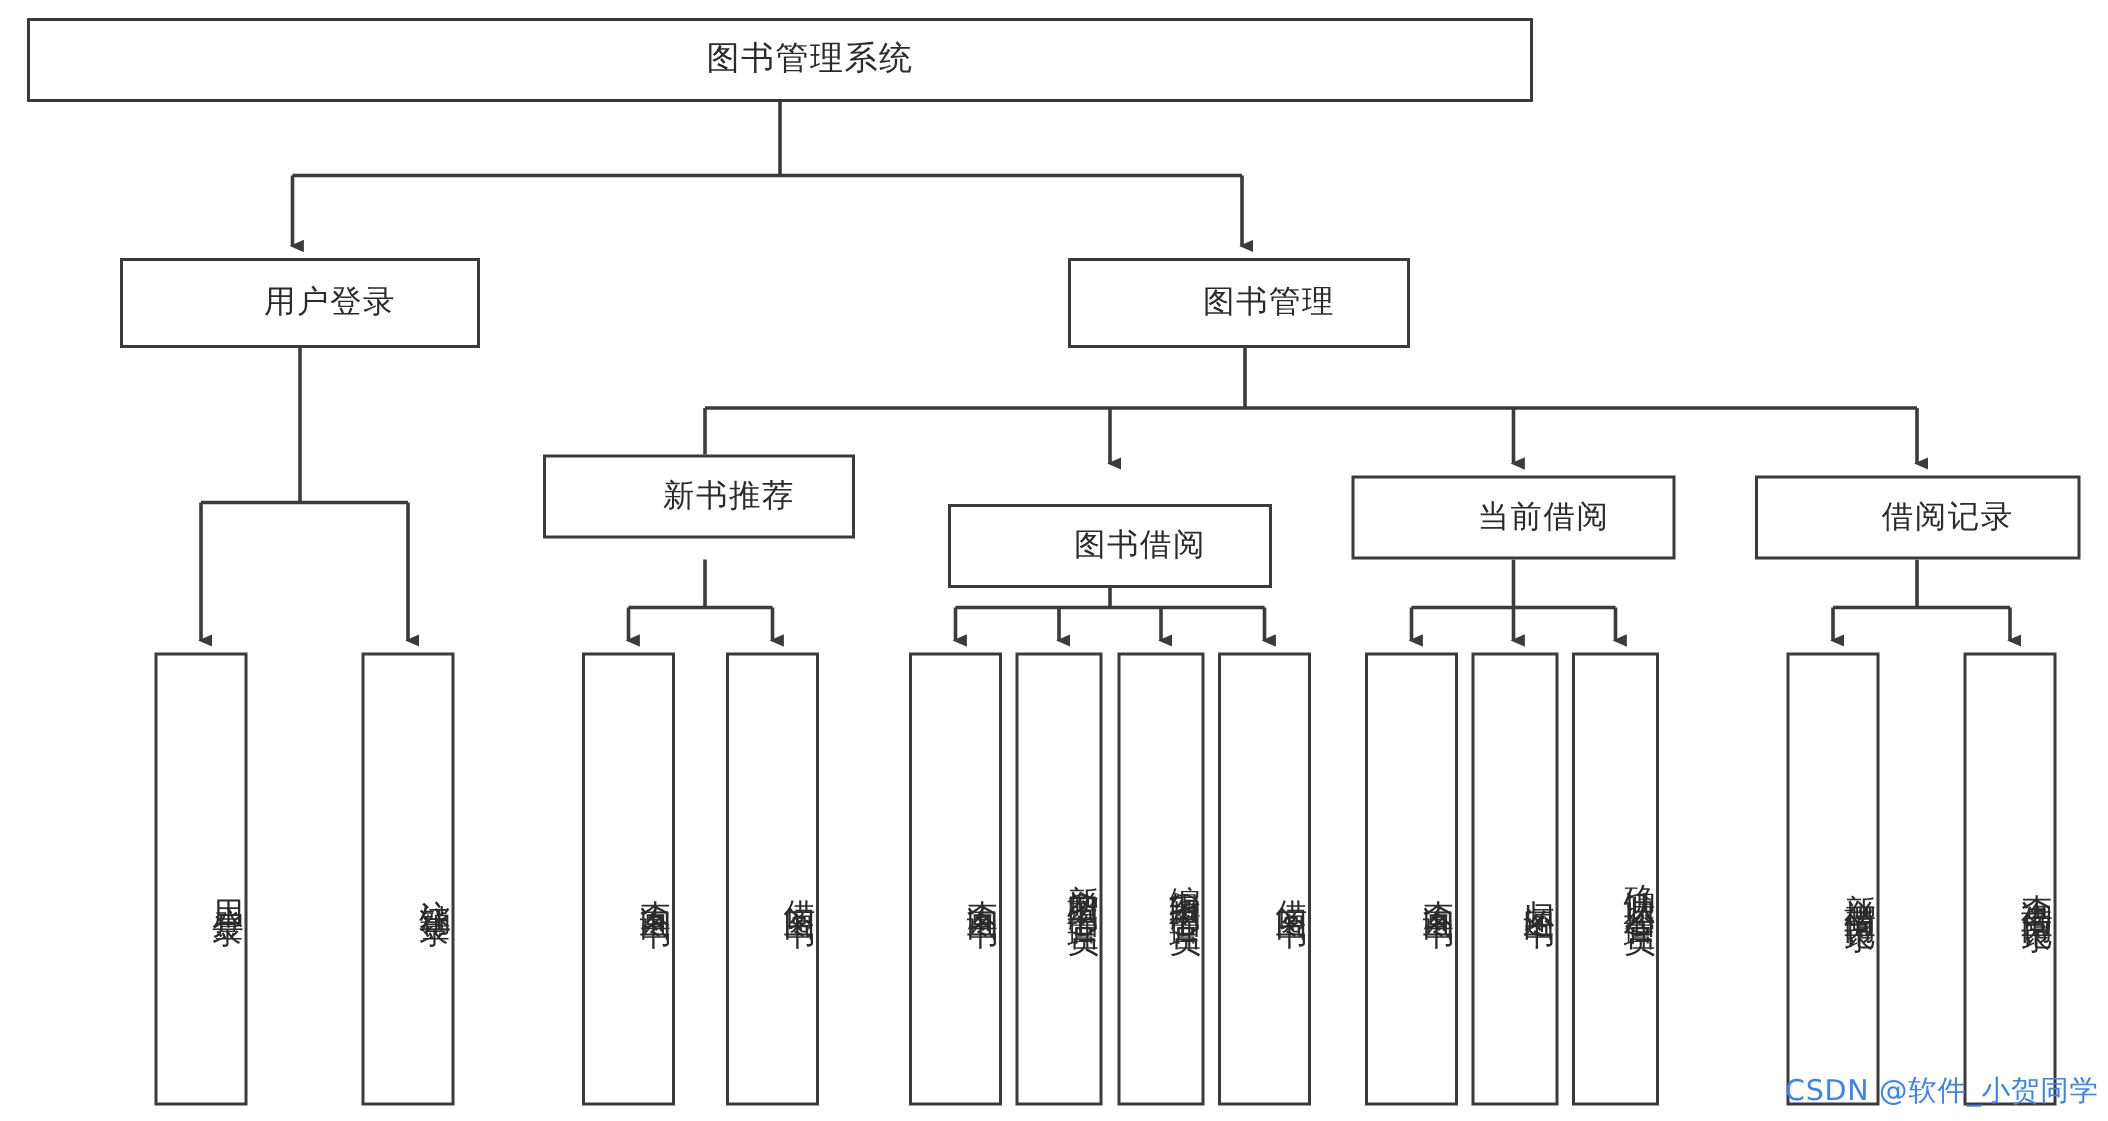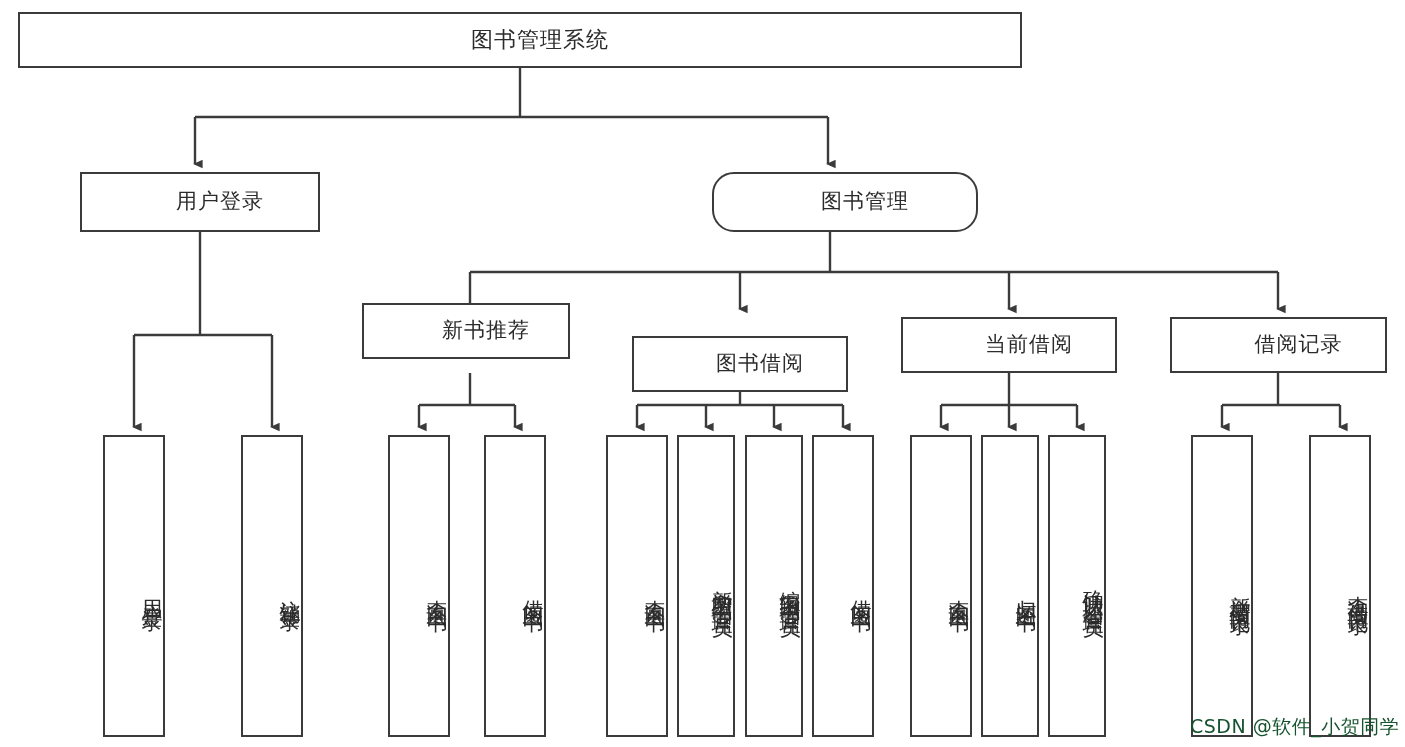--- a/index.html
+++ b/index.html
@@ -45,21 +45,21 @@
     text-orientation: upright;
     font-size: 21px;
     letter-spacing: 4px;
     line-height: 1.05;
     align-items: flex-start;
     justify-content: center;
     padding-top: 10px;
   }
   .watermark {
     position: absolute;
-    color: #14532d;
+    color: #3b82f6;
     font-size: 19px;
     letter-spacing: 0.5px;
     white-space: nowrap;
     pointer-events: none;
   }
   svg.edges {
     position: absolute;
     left: 0;
     top: 0;
     width: 1405px;
@@ -118,21 +118,21 @@
       <path d="M1278,373 L1278,405"></path>
       <path d="M1222,405 L1340,405"></path>
       <path d="M1222,405 L1222,427" marker-end="url(#arrow)"></path>
       <path d="M1340,405 L1340,427" marker-end="url(#arrow)"></path>
     </g>
   </svg>
 
   <div class="node node-h node-root" style="left:18px; top:12px; width:1004px; height:56px;">图书管理系统</div>
 
   <div class="node node-h" style="left:80px; top:172px; width:240px; height:60px;">用户登录</div>
-  <div class="node node-h" style="left:712px; top:172px; width:266px; height:60px;border-radius:22px;">图书管理</div>
+  <div class="node node-h" style="left:712px; top:172px; width:228px; height:60px;">图书管理</div>
 
   <div class="node node-h" style="left:362px; top:303px; width:208px; height:56px;">新书推荐</div>
   <div class="node node-h" style="left:632px; top:317px; width:216px; height:56px;margin-top:19px;">图书借阅</div>
   <div class="node node-h" style="left:1170px; top:317px; width:217px; height:56px;">借阅记录</div>
   <div class="node node-h" style="left:901px; top:317px; width:216px; height:56px;">当前借阅</div>
 
   <div class="node node-v" style="left:103px; top:435px; width:62px; height:302px;">用户登录</div>
   <div class="node node-v" style="left:241px; top:435px; width:62px; height:302px;">注销登录</div>
 
   <div class="node node-v" style="left:388px; top:435px; width:62px; height:302px;">查询图书</div>

